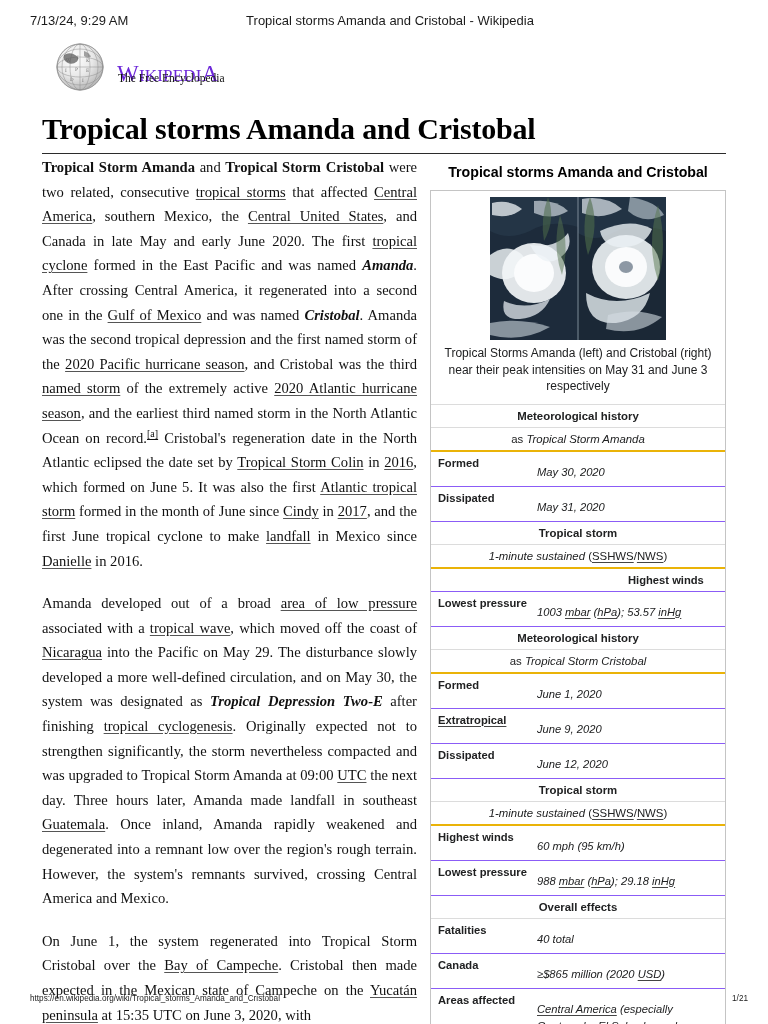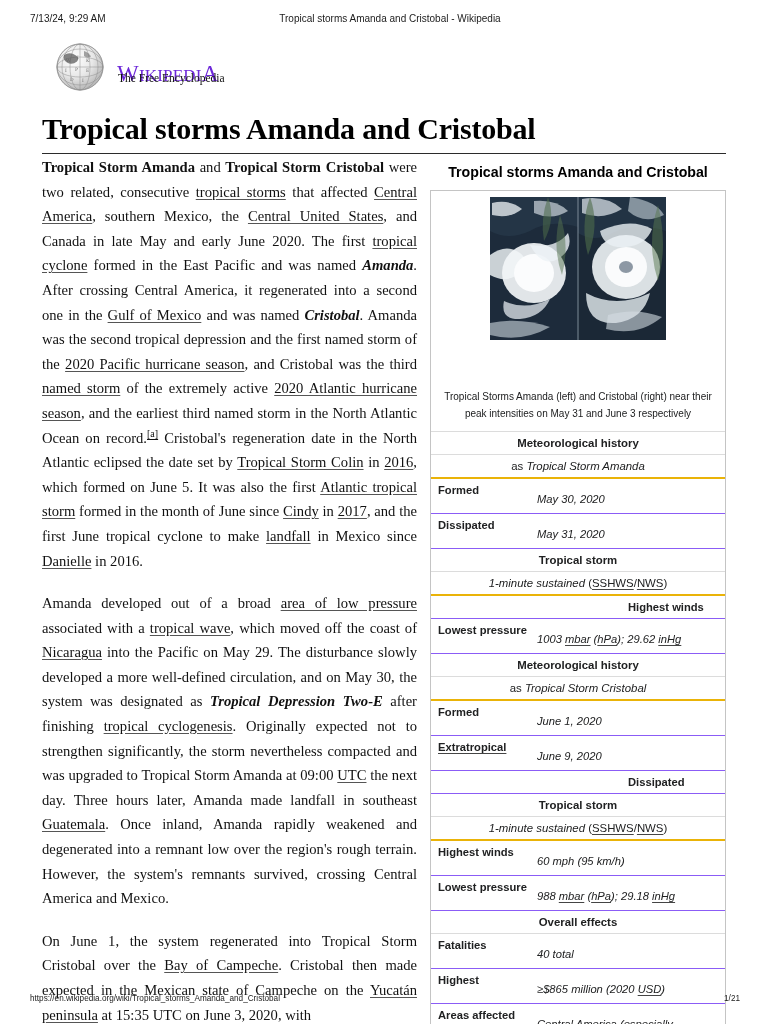--- a/index.html
+++ b/index.html
@@ -15,36 +15,36 @@
     font-family: "Liberation Serif", "DejaVu Serif", serif;
     color: #000;
   }
 
   
   .print-head {
     position: absolute;
     top: 13px; left: 0; right: 0;
     height: 14px;
     font-family: "Liberation Sans", sans-serif;
-    font-size: 10px;
+    font-size: 13px;
     color: #1b1b1b;
   }
   .print-head .ph-date { position: absolute; left: 30px; top: 0; white-space: nowrap; }
   .print-head .ph-title { position: absolute; left: 12px; right: 0; top: 0; text-align: center; }
 
   .print-foot {
     position: absolute;
     left: 0; right: 0; bottom: 16px;
     height: 14px;
     font-family: "Liberation Sans", sans-serif;
     font-size: 8.2px;
     color: #1b1b1b;
   }
   .print-foot .pf-url { position: absolute; left: 30px; top: 0; white-space: nowrap; }
-  .print-foot .pf-page { position: absolute; right: 28px; top: 0; }
+  .print-foot .pf-page { position: absolute; right: 20px; top: 0; }
 
   
   .wiki-logo {
     position: absolute;
     left: 55px;
     top: 42px;
     width: 240px;
     height: 52px;
   }
   .wiki-logo .globe {
@@ -143,26 +143,25 @@
     text-align: center;
   }
   .sat-img {
     width: 176px;
     height: 143px;
     margin: 0 auto;
     display: block;
     background: #1c2a3a;
   }
   .ib-caption {
-    font-size: 10px;
+    font-size: 12px;
     line-height: 16.5px;
     text-align: center;
     padding: 5px 2px 2px 2px;
     color: #202122;
-    margin-top: 44px;
   }
   .ib-section {
     text-align: center;
     font-weight: bold;
     padding: 5px 6px;
     border-bottom: 1px solid #dcdcdc;
     font-size: 11.4px;
   }
   .ib-sub {
     text-align: center;
@@ -315,55 +314,56 @@
       <div class="v">May 31, 2020</div>
     </div>
 
     <div class="ib-section">Tropical storm</div>
     <div class="ib-sub"><i>1-minute sustained</i><span> (</span><a class="lnk-s">SSHWS</a><span>/</span><a class="lnk-s">NWS</a><span>)</span></div>
     <div class="ib-row">
       <div class="k">Highest winds</div>
     </div>
     <div class="ib-row">
       <div class="k">Lowest pressure</div>
-      <div class="v"><span>1003 </span><a class="lnk-s">mbar</a><span> (</span><a class="lnk-s">hPa</a><span>); 29.62 </span><a class="lnk-s">inHg</a></div>
+      <div class="v"><span>1003 </span><a class="lnk-s">mbar</a><span> (</span><a class="lnk-s">hPa</a><span>); 53.57 </span><a class="lnk-s">inHg</a></div>
     </div>
 
     <div class="ib-section">Meteorological history</div>
     <div class="ib-sub"><span>as </span><i>Tropical Storm Cristobal</i></div>
     <div class="ib-row">
       <div class="k">Formed</div>
       <div class="v">June 1, 2020</div>
     </div>
     <div class="ib-row">
       <div class="k"><a class="lnk-s">Extratropical</a></div>
       <div class="v">June 9, 2020</div>
     </div>
     <div class="ib-row">
       <div class="k">Dissipated</div>
+      <div class="v">June 12, 2020</div>
     </div>
 
     <div class="ib-section">Tropical storm</div>
     <div class="ib-sub"><i>1-minute sustained</i><span> (</span><a class="lnk-s">SSHWS</a><span>/</span><a class="lnk-s">NWS</a><span>)</span></div>
     <div class="ib-row">
       <div class="k">Highest winds</div>
       <div class="v">60 mph (95 km/h)</div>
     </div>
     <div class="ib-row">
       <div class="k">Lowest pressure</div>
       <div class="v"><span>988 </span><a class="lnk-s">mbar</a><span> (</span><a class="lnk-s">hPa</a><span>); 29.18 </span><a class="lnk-s">inHg</a></div>
     </div>
 
     <div class="ib-section">Overall effects</div>
     <div class="ib-row">
       <div class="k">Fatalities</div>
       <div class="v">40 total</div>
     </div>
     <div class="ib-row">
-      <div class="k">Highest</div>
+      <div class="k">Canada</div>
       <div class="v"><span>≥$865 million (2020 </span><a class="lnk-s">USD</a><span>)</span></div>
     </div>
     <div class="ib-row tall">
       <div class="k">Areas affected</div>
       <div class="v"><a class="lnk-s">Central America</a><span> (especially </span><a class="lnk-s">Guatemala</a><span>, </span><a class="lnk-s">El Salvador</a><span> and</span></div>
     </div>
 
   </div>
 </div>
 

